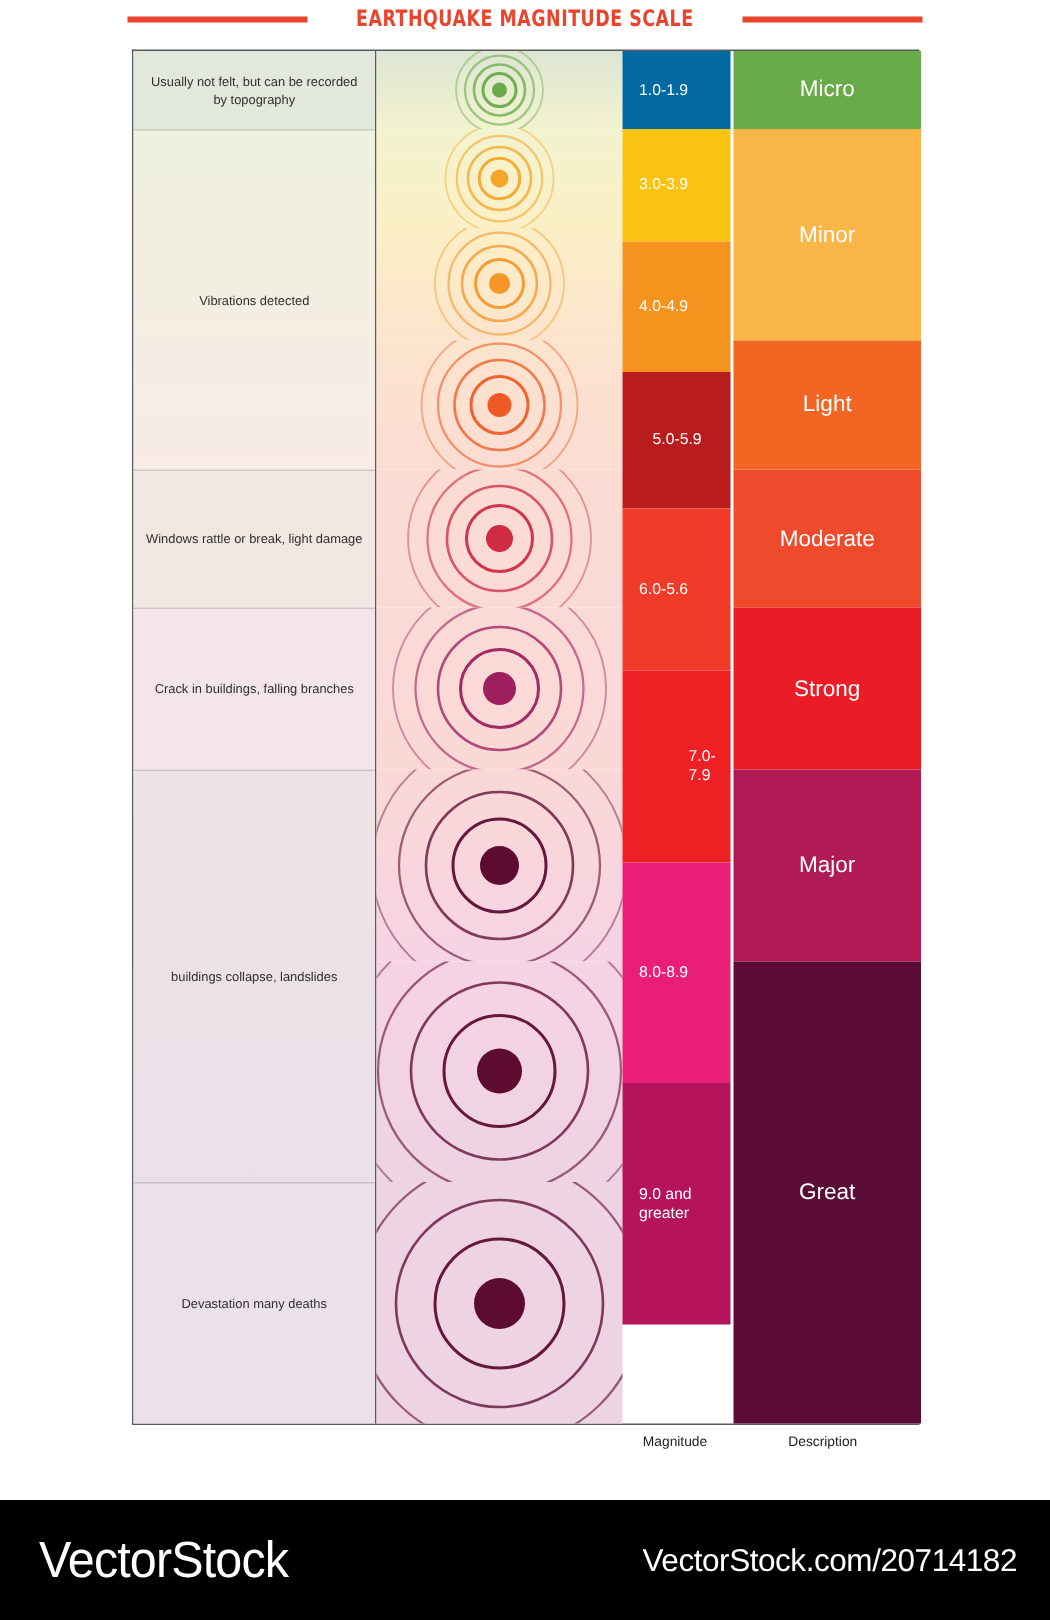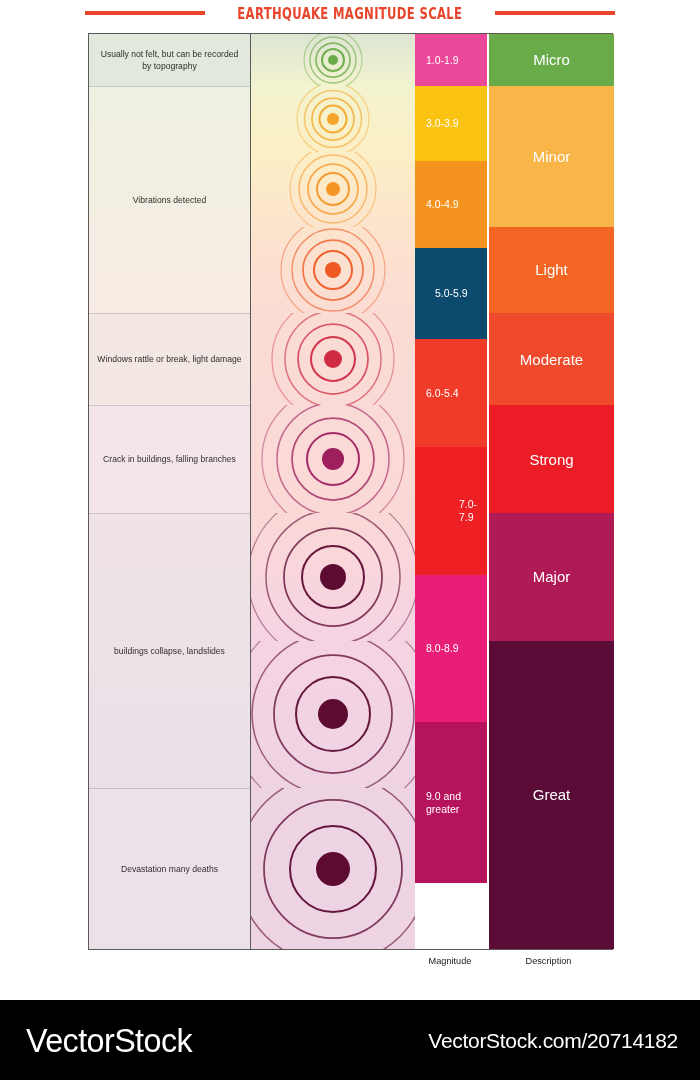--- a/index.html
+++ b/index.html
@@ -291,34 +291,34 @@
           <svg width="248" height="248" viewBox="0 0 248 248">
             <circle cx="124" cy="124" r="121.00" fill="none" stroke="#5e0b32" stroke-opacity="0.430" stroke-width="1.25"></circle>
             <circle cx="124" cy="124" r="95.00" fill="none" stroke="#5e0b32" stroke-opacity="0.600" stroke-width="1.50"></circle>
             <circle cx="124" cy="124" r="69.00" fill="none" stroke="#5e0b32" stroke-opacity="0.770" stroke-width="1.75"></circle>
             <circle cx="124" cy="124" r="43.00" fill="none" stroke="#5e0b32" stroke-opacity="0.940" stroke-width="2.00"></circle>
             <circle cx="124" cy="124" r="17" fill="#5e0b32"></circle>
           </svg>
         </div>
       </div>
     <div class="col col-mag" id="col-mag">
-        <div class="mag-cell" style="height: 5.67067%; background: #ec4899;">
+        <div class="mag-cell" style="height: 5.67067%; background: #0369a1;">
           <span>1.0-1.9</span>
         </div>
         <div class="mag-cell" style="height: 8.17884%; background: rgb(250, 195, 18);">
           <span>3.0-3.9</span>
         </div>
         <div class="mag-cell" style="height: 9.48746%; background: rgb(245, 147, 31);">
           <span>4.0-4.9</span>
         </div>
-        <div class="mag-cell" style="height: 10.0327%; background: #0c4a6e; padding-left: 20px;">
+        <div class="mag-cell" style="height: 10.0327%; background: #b91c1c; padding-left: 20px;">
           <span>5.0-5.9</span>
         </div>
         <div class="mag-cell" style="height: 11.7775%; background: rgb(239, 59, 40);">
-          <span>6.0-5.4</span>
+          <span>6.0-5.6</span>
         </div>
         <div class="mag-cell" style="height: 13.9586%; background: rgb(238, 32, 36); padding-left: 44px;">
           <span>7.0-7.9</span>
         </div>
         <div class="mag-cell" style="height: 16.1396%; background: rgb(233, 30, 121);">
           <span>8.0-8.9</span>
         </div>
         <div class="mag-cell" style="height: 17.5573%; background: rgb(181, 19, 92);">
           <span>9.0 and greater</span>
         </div>

